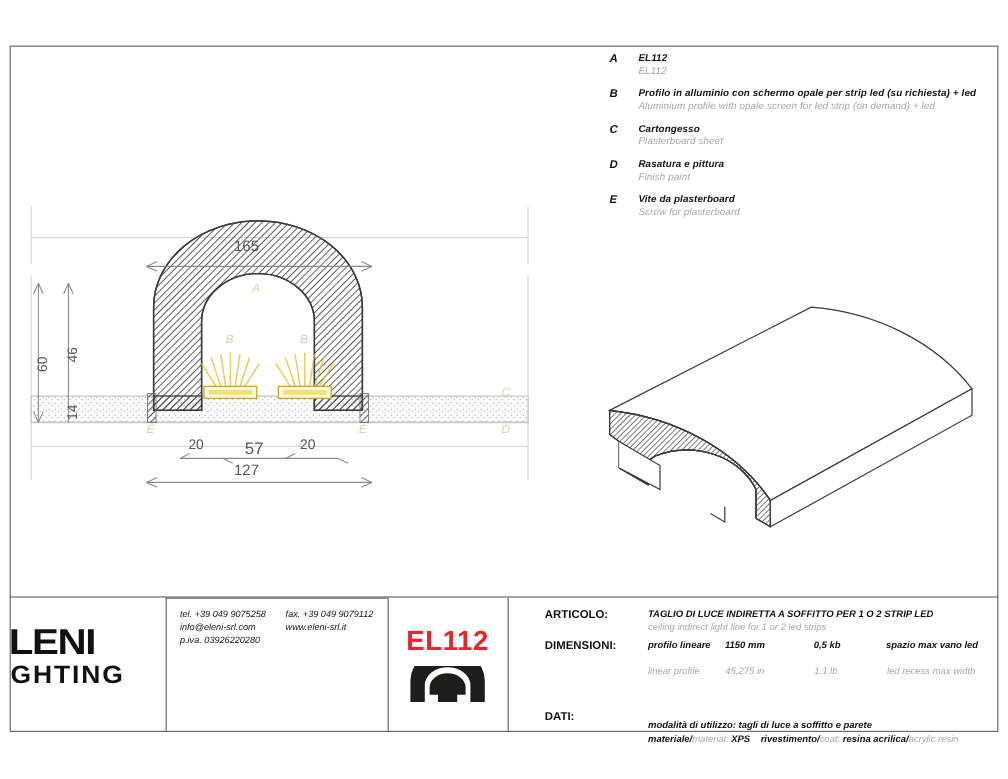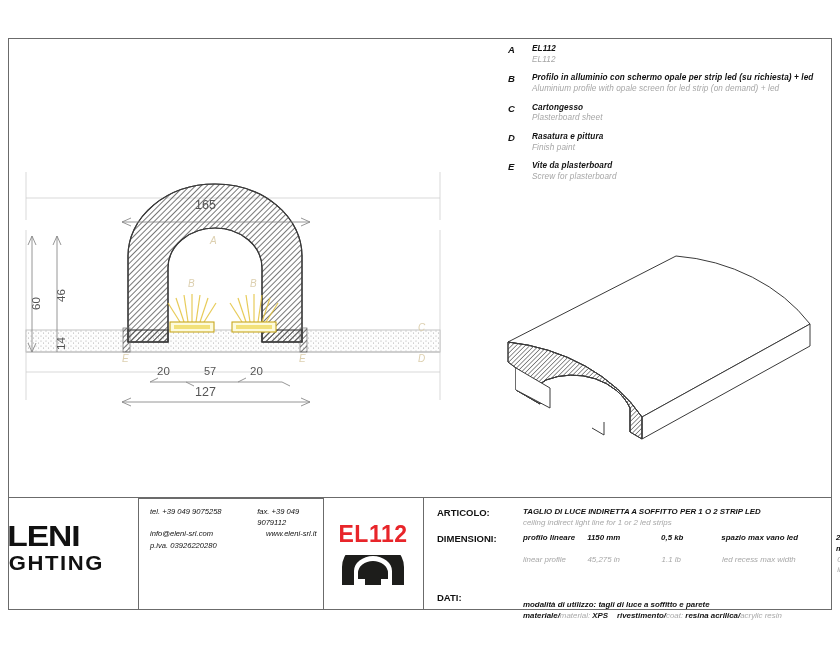--- a/index.html
+++ b/index.html
@@ -41,29 +41,29 @@
   .logo-light{font-size:21px;font-weight:bold;letter-spacing:1.5px;
               line-height:1;color:#111;margin-top:2px;
               transform:scaleX(1.05);transform-origin:left center;}
 
   #addr-cell{position:absolute;left:130px;top:0;width:185px;height:100%;}
   #addr-top{padding:8px 0 0 12px;height:47px;box-sizing:border-box;}
   #addr-bot{padding:7px 0 0 12px;border-top:1.2px solid #6b6b6b;}
   .co-name{font-size:9.5px;font-weight:bold;line-height:1.45;}
   .co-line{font-size:8.3px;line-height:1.45;color:#111;}
   .ct{font-size:7.6px;font-style:italic;line-height:1.48;color:#111;}
-  .ct-grid{display:flex;gap:28px;}
+  .ct-grid{display:flex;}
   .ct-grid > div:first-child{width:88px;}
 
   #code-cell{position:absolute;left:315px;top:0;width:100px;height:100%;
              display:flex;flex-direction:column;align-items:center;
              justify-content:center;gap:7px;}
   #code-txt{font-size:23px;font-weight:bold;color:#e8252a;letter-spacing:.5px;}
 
-  #spec-cell{position:absolute;left:415px;top:0;right:0;height:100%;
+  #spec-cell{position:absolute;left:432px;top:0;right:0;height:100%;
              padding:9px 0 0 14px;box-sizing:border-box;}
   .sp-row{display:flex;margin-bottom:3px;}
   .sp-lab{width:86px;flex:0 0 86px;font-size:9.5px;font-weight:bold;color:#111;}
   .sp-val{flex:1;}
   .sp-it{font-size:7.9px;font-style:italic;font-weight:bold;color:#111;line-height:1.35;}
   .sp-en{font-size:7.9px;font-style:italic;color:#a8a8a8;line-height:1.35;}
   .dimgrid{display:flex;}
   .dimgrid .c1{width:66px}.dimgrid .c2{width:76px}
   .dimgrid .c3{width:62px}.dimgrid .c4{width:118px}
   .inline-g{color:#a8a8a8;font-weight:normal;}
@@ -208,21 +208,21 @@
       <path d="M22,86 l-4,9 M22,86 l4,9"></path>
       <path d="M22,202 l-4,-9 M22,202 l4,-9"></path>
       <line x1="47" y1="86" x2="47" y2="180"></line>
       <path d="M47,86 l-4,9 M47,86 l4,9"></path>
       <line x1="47" y1="180" x2="47" y2="202"></line>
     </g>
   </svg>
 
   <div class="dimtxt" style="left:185px;top:48px;">165</div>
   <div class="dimtxt" style="left:147px;top:215px;font-size:11.5px;">20</div>
-  <div class="dimtxt" style="left:194px;top:215px;font-size:11px;">57</div>
+  <div class="dimtxt" style="left:194px;top:215px;font-size:14px;">57</div>
   <div class="dimtxt" style="left:240px;top:215px;font-size:11.5px;">20</div>
   <div class="dimtxt" style="left:185px;top:235px;">127</div>
   <div class="dimtxt vert" style="left:20px;top:160px;font-size:11.5px;">60</div>
   <div class="dimtxt vert" style="left:45px;top:152px;font-size:11.5px;">46</div>
   <div class="dimtxt vert" style="left:45px;top:200px;font-size:11.5px;">14</div>
 
   <div class="ltr" style="left:200px;top:85px;">A</div>
   <div class="ltr" style="left:178px;top:128px;">B</div>
   <div class="ltr" style="left:240px;top:128px;">B</div>
   <div class="ltr" style="left:408px;top:172px;">C</div>

